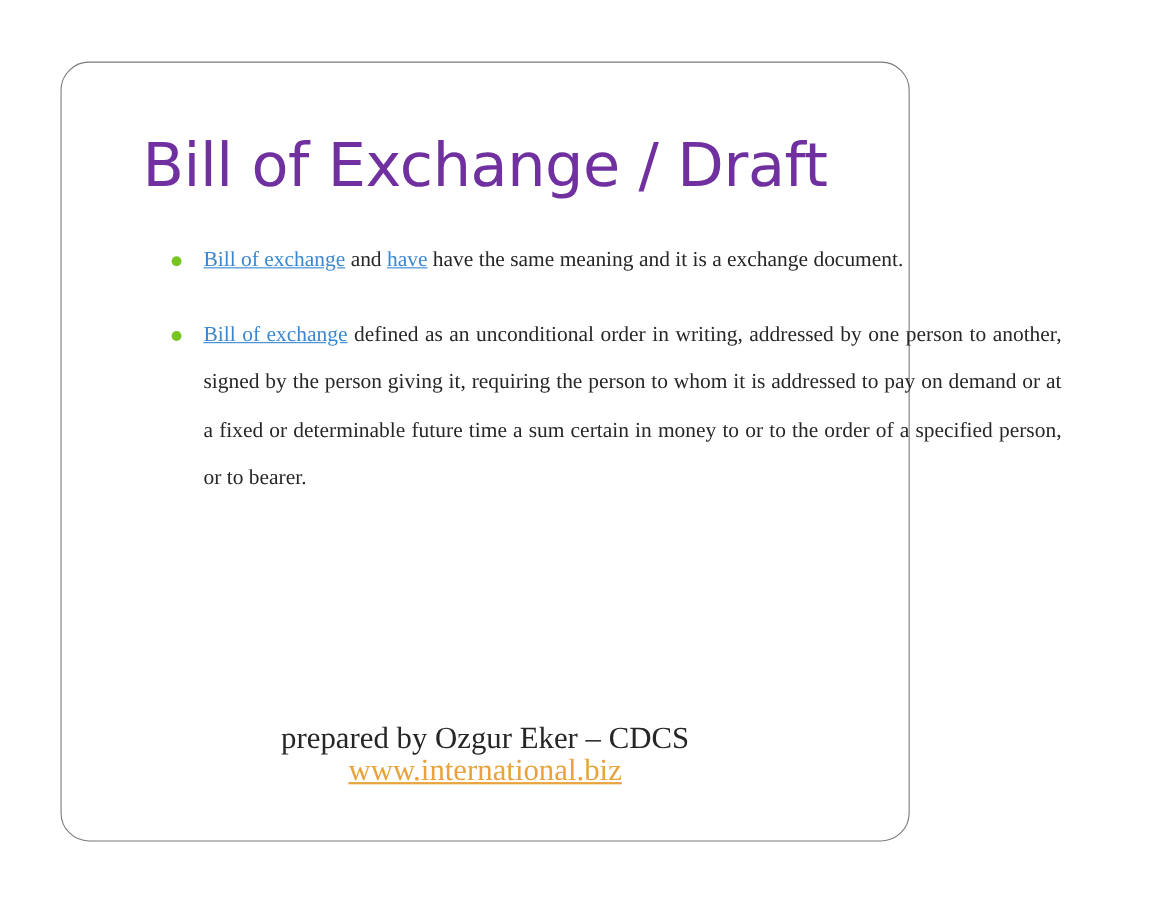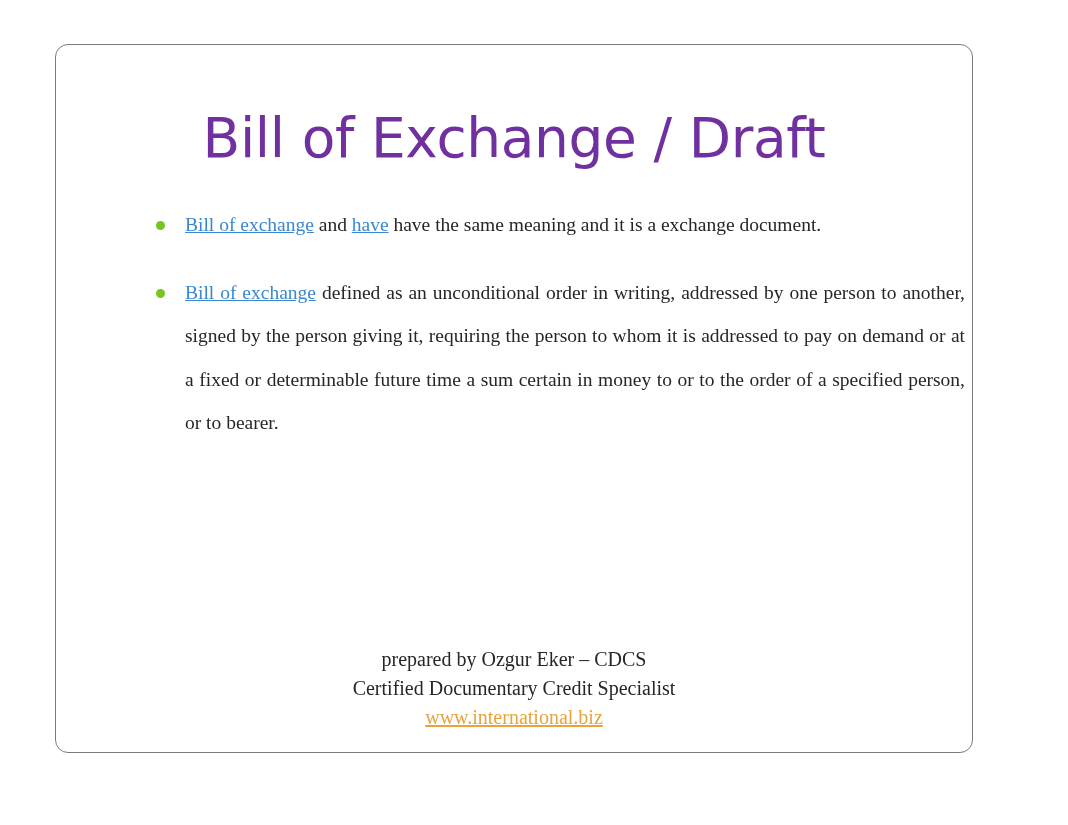--- a/index.html
+++ b/index.html
@@ -10,25 +10,25 @@
   body {
     width: 1068px;
     height: 825px;
     font-family: "Liberation Serif", serif;
     overflow: hidden;
   }
 
   #slide-frame {
     position: absolute;
     left: 55px;
-    top: 44px;
-    width: 918px;
+    top: 56px;
+    width: 772px;
     height: 709px;
     border: 1px solid #7b7b7b;
-    border-radius: 13px;
+    border-radius: 26px;
     background: #ffffff;
     box-sizing: border-box;
   }
 
   #slide-title {
     position: absolute;
     left: 0;
     top: 65px;
     width: 100%;
     text-align: center;
@@ -83,38 +83,37 @@
     color: #e8a33d;
     text-decoration: underline;
   }
 
   #footer-block {
     position: absolute;
     left: 0;
     top: 600px;
     width: 100%;
     text-align: center;
-    font-size: 20px;
+    font-size: 28px;
     line-height: 29px;
     color: #262626;
   }
 
   .footer-line { display: block; }
 </style>
 </head>
 <body>
 
 <div id="slide-frame">
 
   <div id="slide-title">Bill of Exchange / Draft</div>
 
   <div id="bullet-list">
       <div class="bullet-item no-justify"><span class="bullet-dot"></span><a href="#" class="link-blue">Bill of exchange</a><span> and </span><a href="#" class="link-blue">have</a><span> have the same meaning and it is a exchange document.</span></div>
       <div class="bullet-item"><span class="bullet-dot"></span><a href="#" class="link-blue">Bill of exchange</a><span> defined as an unconditional order in writing, addressed by one person to another, signed by the person giving it, requiring the person to whom it is addressed to pay on demand or at a fixed or determinable future time a sum certain in money to or to the order of a specified person, or to bearer.</span></div>
     </div>
 
   <div id="footer-block">
     <span class="footer-line">prepared by Ozgur Eker – CDCS</span>
-    <span class="footer-line">Certified Documentary Credit Specialist</span>
     <span class="footer-line"><a class="link-orange" href="#">www.international.biz</a></span>
   </div>
 
 </div>
 
 </body></html>

